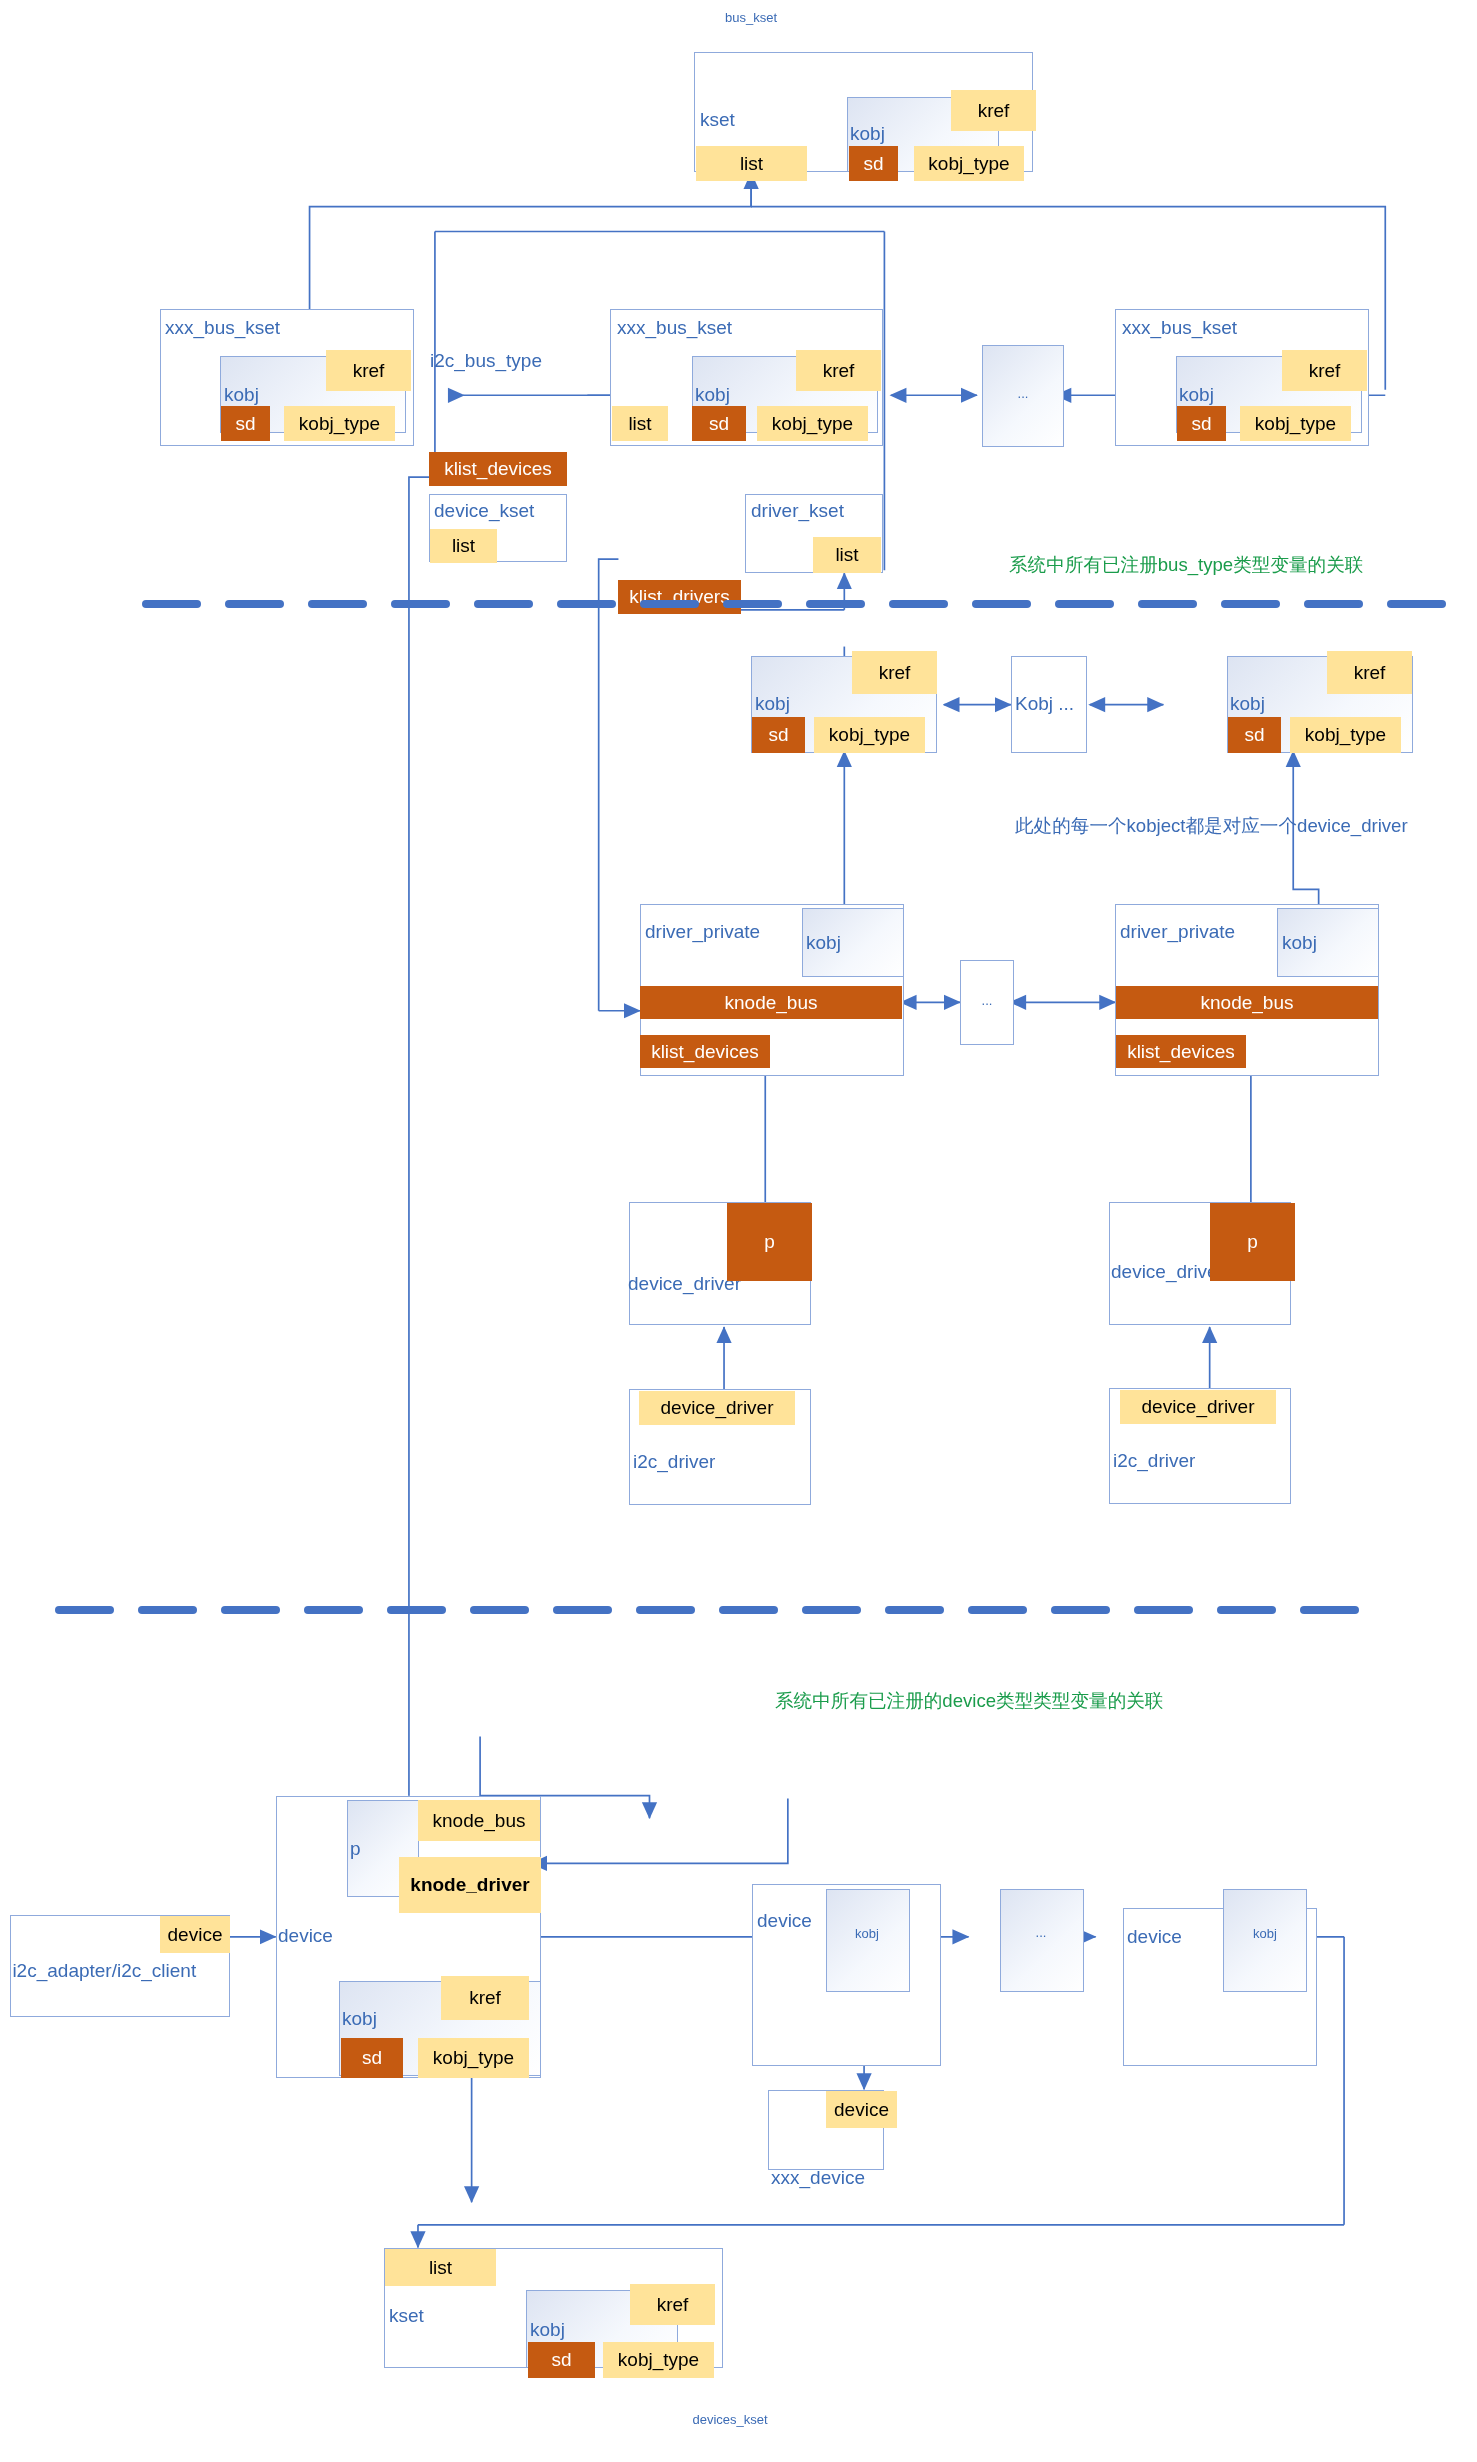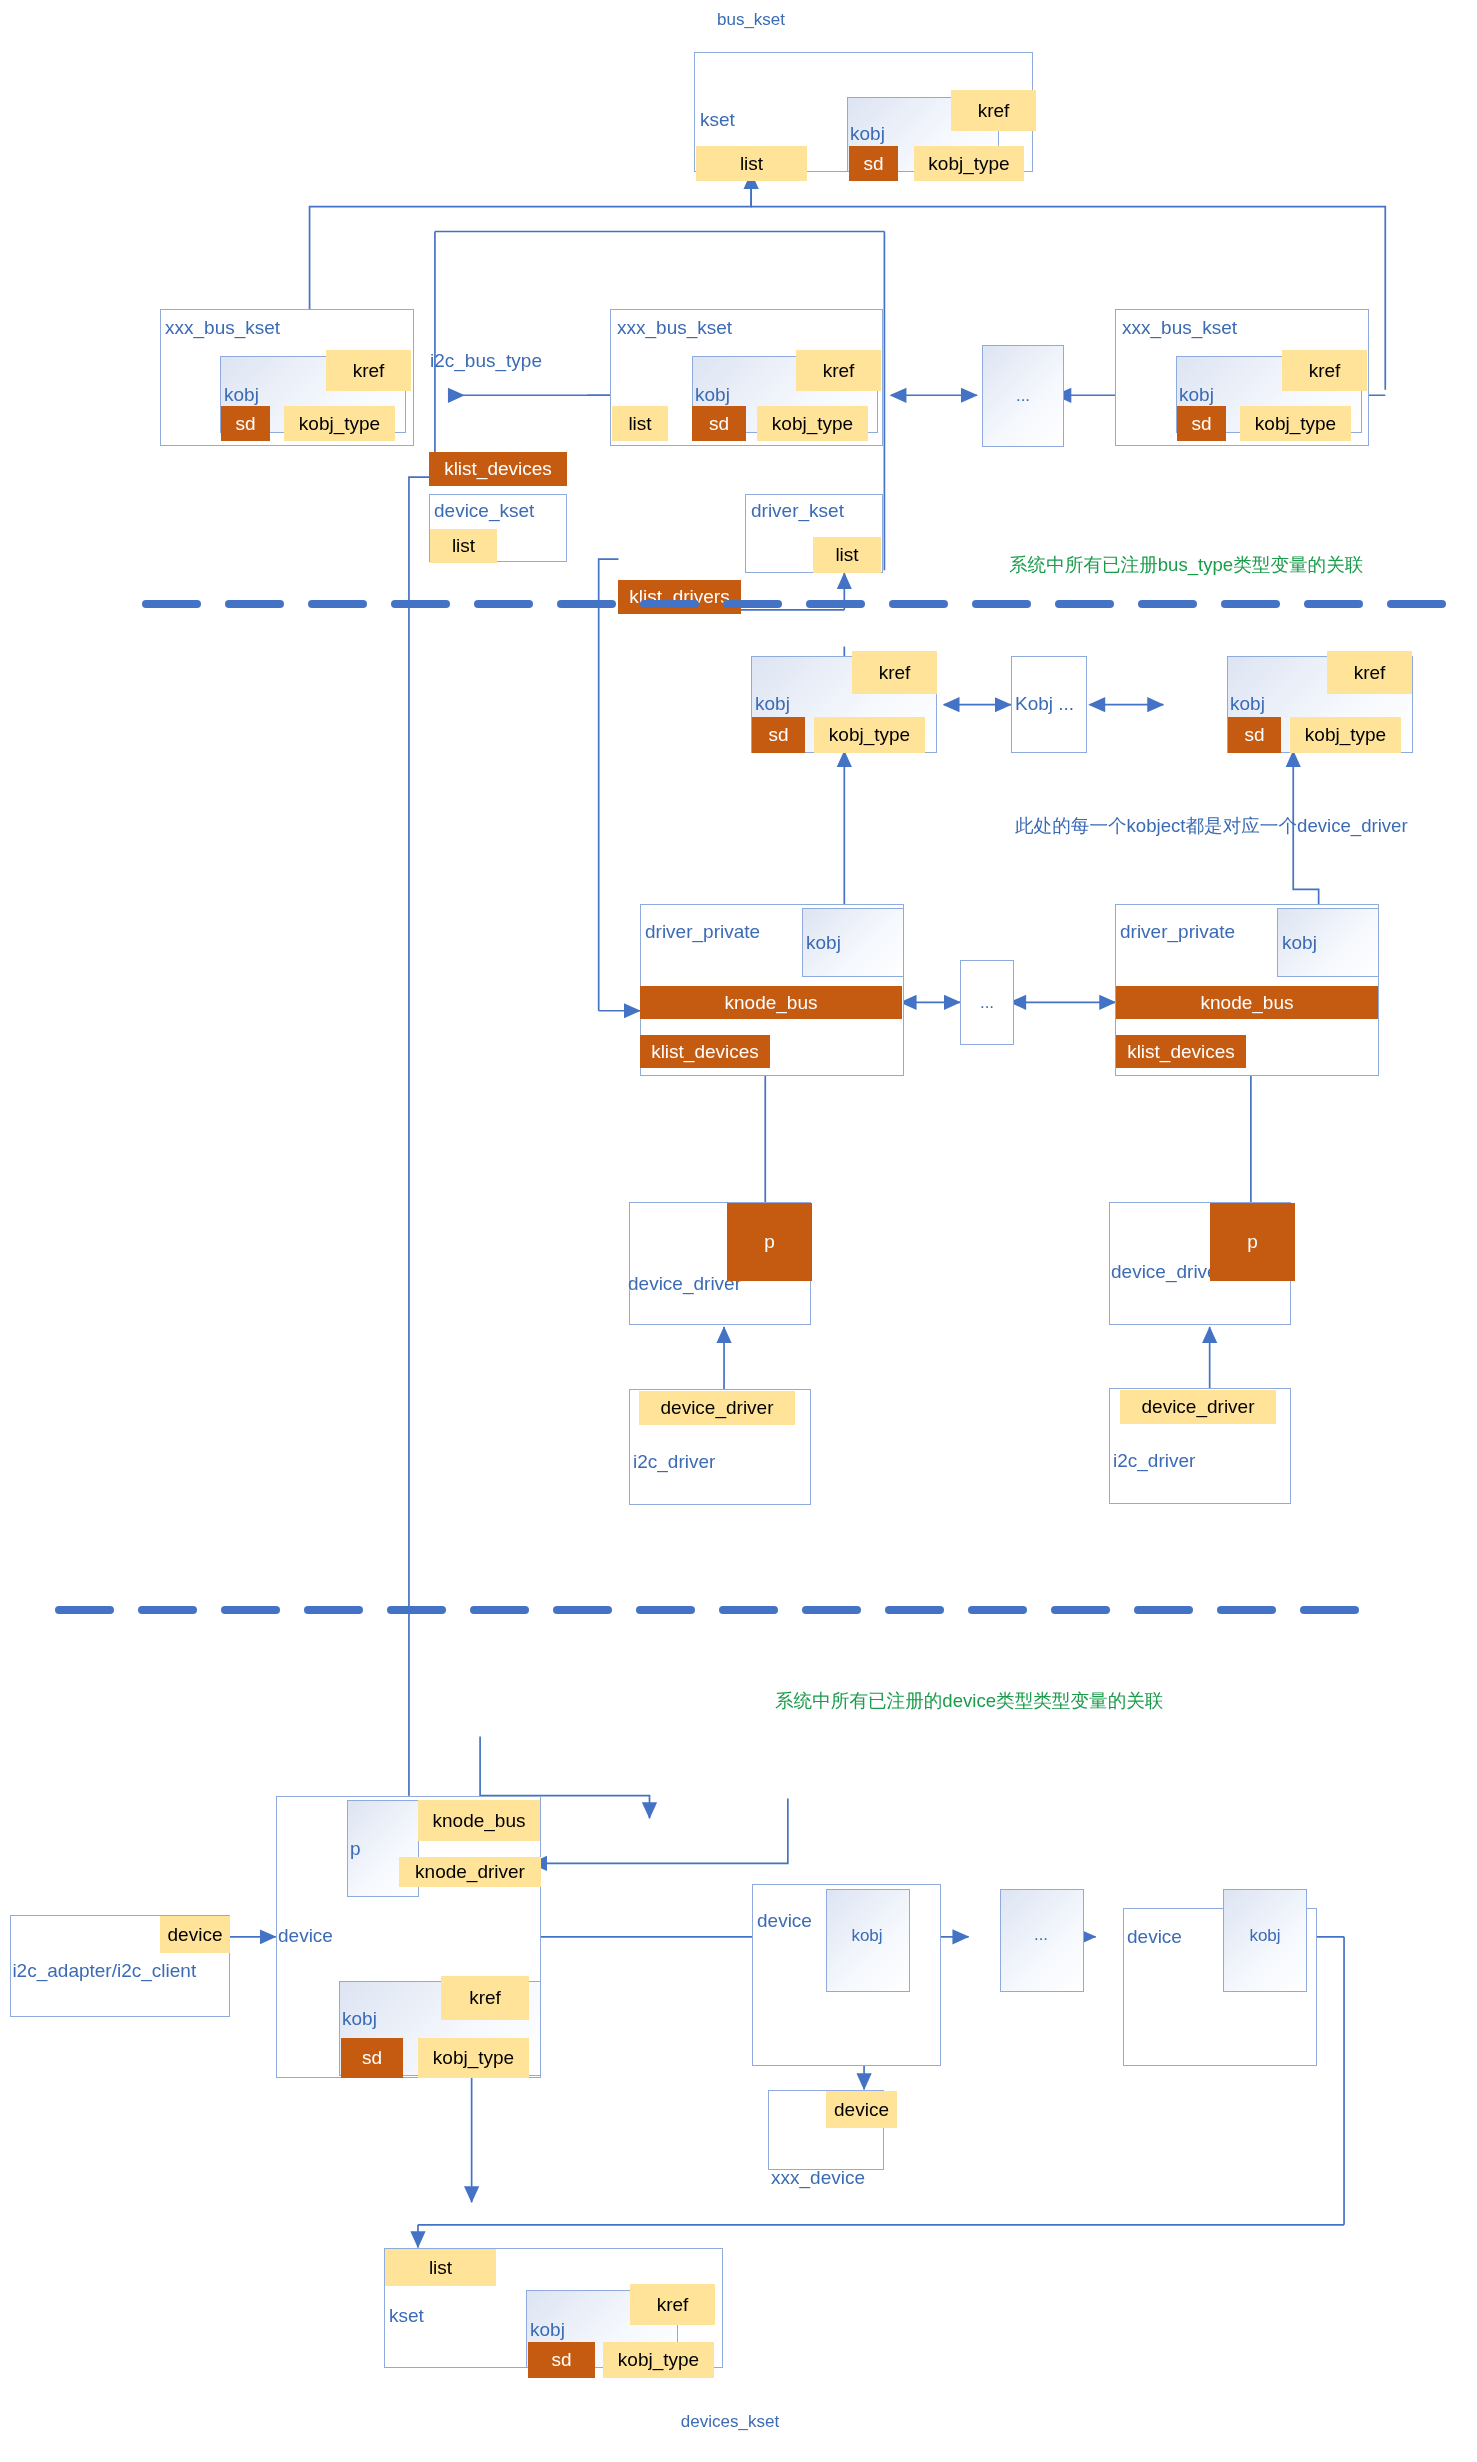--- a/index.html
+++ b/index.html
@@ -2,21 +2,21 @@
 <html style="font-size:9px"><head>
 <meta charset="utf-8">
 <style>
   html,body{margin:0;padding:0;background:#ffffff;}
   body{font-family:"Liberation Sans","DejaVu Sans",sans-serif;}
   #root{position:relative;width:1478px;height:2462px;background:#fff;overflow:hidden;}
   .box{position:absolute;box-sizing:border-box;border:1.1px solid #8faadc;background:#fff;}
   .kobjbox{position:absolute;box-sizing:border-box;border:1.1px solid #8faadc;
            background:linear-gradient(135deg,#dde4f2 0%,#f5f8fd 60%,#ffffff 100%);}
   .lbl{position:absolute;color:#3b6bb5;font-size:19px;white-space:nowrap;}
-  .lblc{position:absolute;color:#3b6bb5;font-size:17px;white-space:nowrap;text-align:right;}
+  .lblc{position:absolute;color:#3b6bb5;font-size:13px;white-space:nowrap;text-align:right;}
   .yel{position:absolute;box-sizing:border-box;background:#ffe399;color:#000;
        font-size:19px;display:flex;align-items:center;justify-content:center;white-space:nowrap;}
   .org{position:absolute;box-sizing:border-box;background:#c55a11;color:#fff;
        font-size:19px;display:flex;align-items:center;justify-content:center;white-space:nowrap;}
   .note{position:absolute;color:#1a9c4b;font-size:18.6px;white-space:nowrap;}
   svg.wires{position:absolute;left:0;top:0;width:1478px;height:2462px;pointer-events:none;}
   .dashrow{position:absolute;height:8px;display:flex;gap:24px;}
   .dashrow i{display:block;width:59px;height:8px;background:#4472c4;border-radius:4px;flex:0 0 auto;}
 </style>
 </head>
@@ -246,21 +246,21 @@
   </div>
 
   <div class="note" style="left:775px;top:1688px;">系统中所有已注册的device类型类型变量的关联</div>
 
   <div class="box" style="left:276px;top:1796px;width:265px;height:282px;"></div>
   <div class="lbl" style="left:278px;top:1925px;">device</div>
 
   <div class="kobjbox" style="left:347px;top:1800px;width:72px;height:97px;"></div>
   <div class="lbl" style="left:350px;top:1838px;">p</div>
   <div class="yel" style="left:418px;top:1800px;width:122px;height:41px;">knode_bus</div>
-  <div class="yel" style="left:399px;top:1857px;width:142px;height:30px;">knode_driver</div>
+  <div class="yel" style="left:399px;top:1857px;width:142px;height:56px;font-weight:bold;">knode_driver</div>
 
   <div class="kobjbox" style="left:339px;top:1981px;width:202px;height:95px;"></div>
   <div class="lbl" style="left:342px;top:2008px;">kobj</div>
   <div class="yel" style="left:441px;top:1976px;width:88px;height:44px;">kref</div>
   <div class="org" style="left:341px;top:2038px;width:62px;height:40px;">sd</div>
   <div class="yel" style="left:418px;top:2038px;width:111px;height:40px;">kobj_type</div>
 
   <div class="box" style="left:10.2px;top:1915px;width:220px;height:102px;"></div>
   <div class="yel" style="left:160px;top:1916px;width:70px;height:37px;">device</div>
   <div class="lbl" style="left:12.4px;top:1960px;">i2c_adapter/i2c_client</div>

